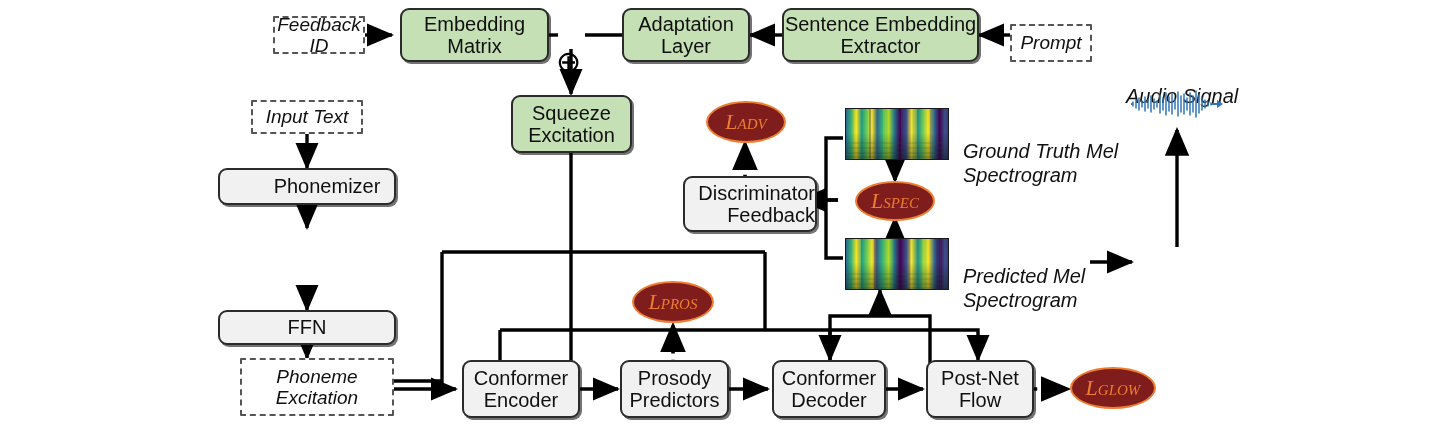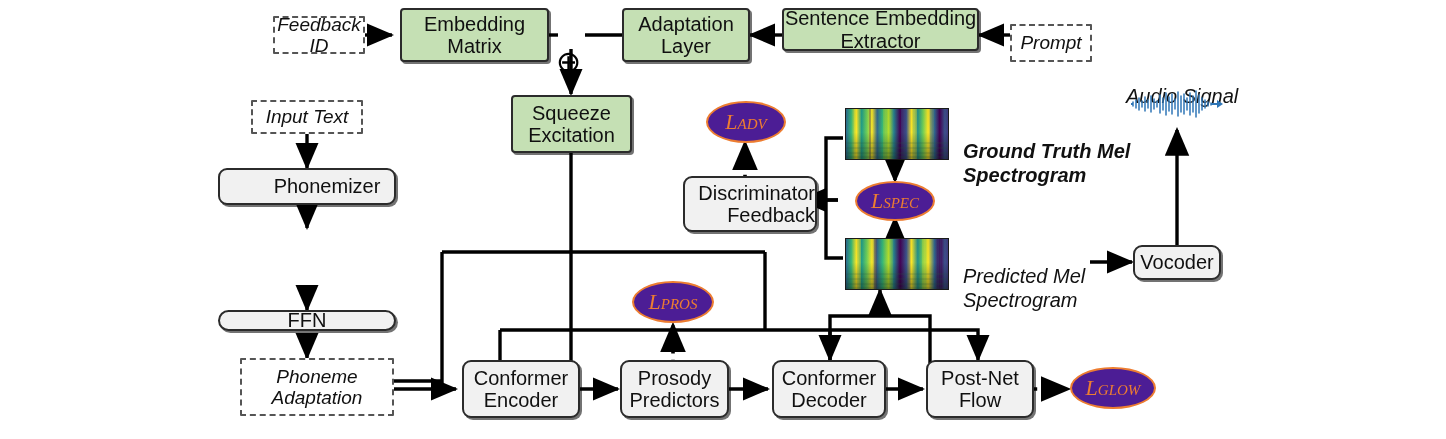--- a/index.html
+++ b/index.html
@@ -4,28 +4,28 @@
 <style>
   html,body{margin:0;padding:0;background:#ffffff;}
   body{width:1446px;height:439px;overflow:hidden;font-family:"Liberation Sans",sans-serif;}
   #stage{position:relative;width:1446px;height:439px;background:#fff;}
   svg#wires{position:absolute;left:0;top:0;width:1446px;height:439px;}
 
   .node{position:absolute;box-sizing:border-box;display:flex;align-items:center;
         justify-content:center;text-align:center;line-height:1.12;}
   .node span{display:block;width:100%;white-space:pre-line;}
 
-  .green{background:#c5e0b4;border:2px solid #2b2b2b;border-radius:4px;
+  .green{background:#c5e0b4;border:2px solid #2b2b2b;border-radius:9px;
          box-shadow:2px 2px 0 rgba(0,0,0,.55);font-size:20px;color:#101010;}
   .grey{background:#f1f1f1;border:2px solid #2b2b2b;border-radius:9px;
         box-shadow:2px 2px 0 rgba(0,0,0,.55);font-size:20px;color:#101010;}
   .dashed{background:#ffffff;border:2px dashed #555;border-radius:1px;
           font-style:italic;font-size:19px;color:#101010;}
 
-  .loss{position:absolute;box-sizing:border-box;background:#4c1d95;
+  .loss{position:absolute;box-sizing:border-box;background:#7f1d1d;
         border:2px solid #ed7d31;border-radius:50%;display:flex;align-items:center;
         justify-content:center;color:#ed7d31;font-family:"Liberation Serif",serif;
         font-style:italic;}
   .loss .lbase{font-size:22px;}
   .loss .lsub{font-size:15px;vertical-align:baseline;}
 
   .caption{position:absolute;font-style:italic;font-size:20px;color:#111;
            line-height:1.2;white-space:pre-line;}
 
   .spec{position:absolute;border:1px solid #1a1a1a;box-sizing:border-box;overflow:hidden;}
@@ -131,21 +131,21 @@
   <div class="caption" style="left:556px;top:17px;font-size:30px;font-style:normal;
        line-height:1;color:#000;">
     <span>⊕</span>
   </div>
 
   <div class="node green" style="left:622px;top:8px;width:128px;height:54px;">
     <span>Adaptation
 Layer</span>
   </div>
 
-  <div class="node green" style="left:782px;top:8px;width:197px;height:43px;">
+  <div class="node green" style="left:782px;top:8px;width:197px;height:54px;">
     <span>Sentence Embedding
 Extractor</span>
   </div>
 
   <div class="node dashed" style="left:1010px;top:24px;width:82px;height:38px;">
     <span>Prompt</span>
   </div>
 
   <div class="node green" style="left:511px;top:95px;width:121px;height:58px;">
     <span>Squeeze
@@ -154,27 +154,27 @@
 
   <div class="node dashed" style="left:251px;top:100px;width:112px;height:34px;">
     <span>Input Text</span>
   </div>
 
   <div class="node grey" style="left:218px;top:168px;width:178px;height:37px;padding-left:40px;">
     <span>Phonemizer</span>
   </div>
 
 
-  <div class="node grey" style="left:218px;top:310px;width:178px;height:21px;border-radius:12px;">
+  <div class="node grey" style="left:218px;top:310px;width:178px;height:35px;">
     <span>FFN</span>
   </div>
 
   <div class="node dashed" style="left:240px;top:358px;width:154px;height:58px;">
     <span>Phoneme
-Adaptation</span>
+Excitation</span>
   </div>
 
   <div class="node grey" style="left:462px;top:360px;width:118px;height:58px;">
     <span>Conformer
 Encoder</span>
   </div>
 
   <div class="node grey" style="left:620px;top:360px;width:109px;height:58px;">
     <span>Prosody
 Predictors</span>
@@ -188,23 +188,20 @@
   <div class="node grey" style="left:926px;top:360px;width:108px;height:58px;">
     <span>Post-Net
 Flow</span>
   </div>
 
   <div class="node grey" style="left:683px;top:176px;width:134px;height:56px;text-align:right;">
     <span>Discriminator
 Feedback</span>
   </div>
 
-  <div class="node grey" style="left:1133px;top:245px;width:88px;height:35px;">
-    <span>Vocoder</span>
-  </div>
 
   <div class="loss" style="left:706px;top:101px;width:80px;height:42px;">
     <span><span class="lbase">L</span><span class="lsub">ADV</span></span>
   </div>
 
   <div class="loss" style="left:855px;top:181px;width:80px;height:40px;">
     <span><span class="lbase">L</span><span class="lsub">SPEC</span></span>
   </div>
 
   <div class="loss" style="left:632px;top:281px;width:82px;height:42px;">
@@ -279,21 +276,21 @@
       <g opacity="0.28" stroke="#2d6b50" stroke-width="1">
         <line x1="0" y1="35" x2="104" y2="35"></line>
           <line x1="0" y1="40" x2="104" y2="40"></line>
         <line x1="0" y1="45" x2="104" y2="45"></line>
           <line x1="0" y1="49" x2="104" y2="49"></line>
       </g>
       <rect width="104" height="52" fill="url(#vfade)"></rect>
     </svg>
   </div>
 
-  <div class="caption" style="left:963px;top:115px;font-weight:bold;">
+  <div class="caption" style="left:963px;top:115px;">
     <span>Ground Truth Mel
 Spectrogram</span>
   </div>
 
   <div class="caption" style="left:963px;top:240px;">
     <span>Predicted Mel
 Spectrogram</span>
   </div>
 
   <div class="caption" style="left:1126px;top:60px;">

